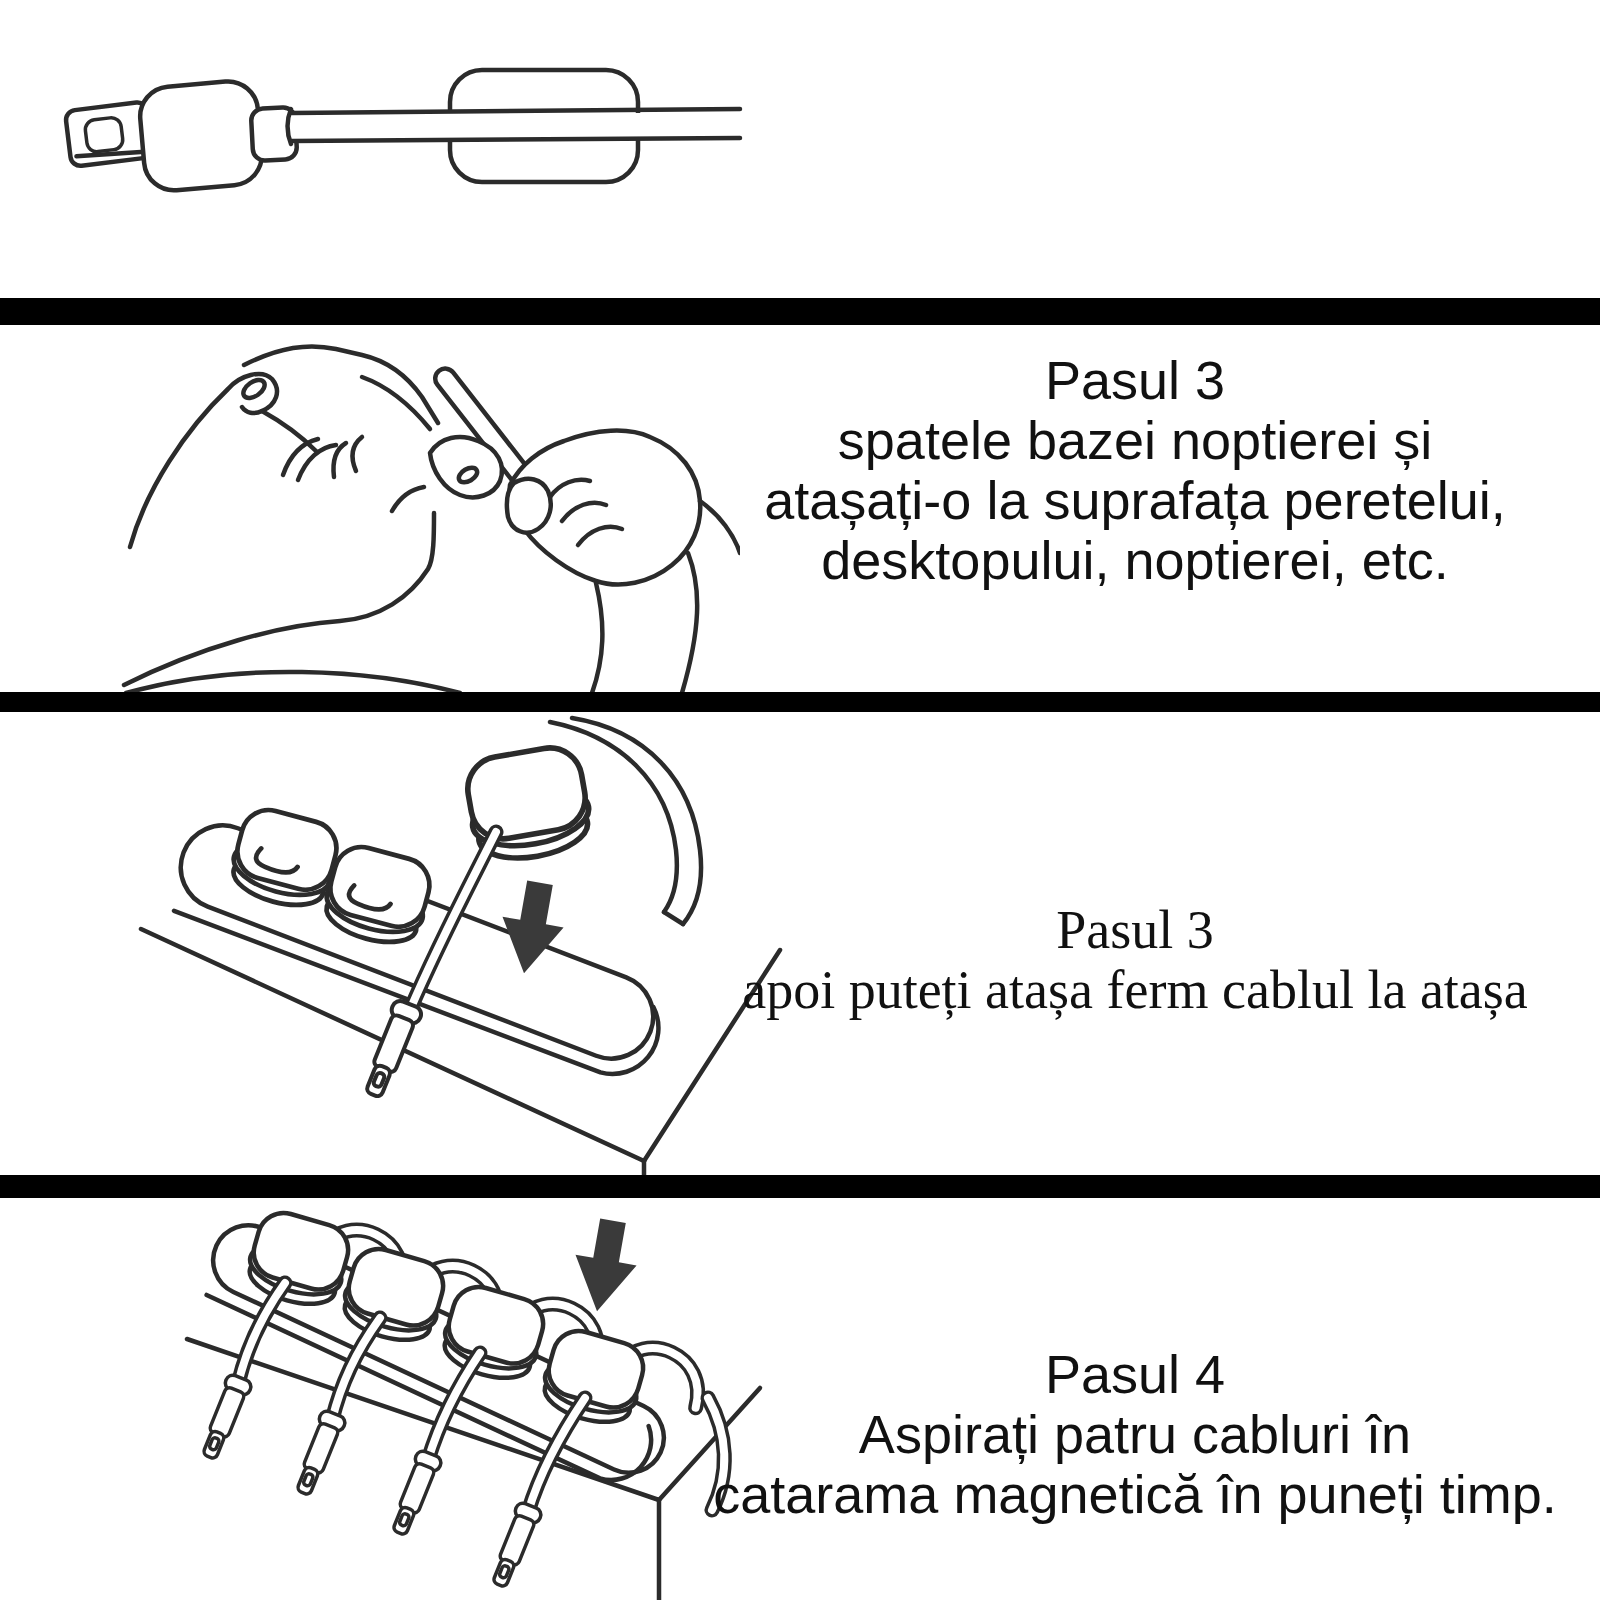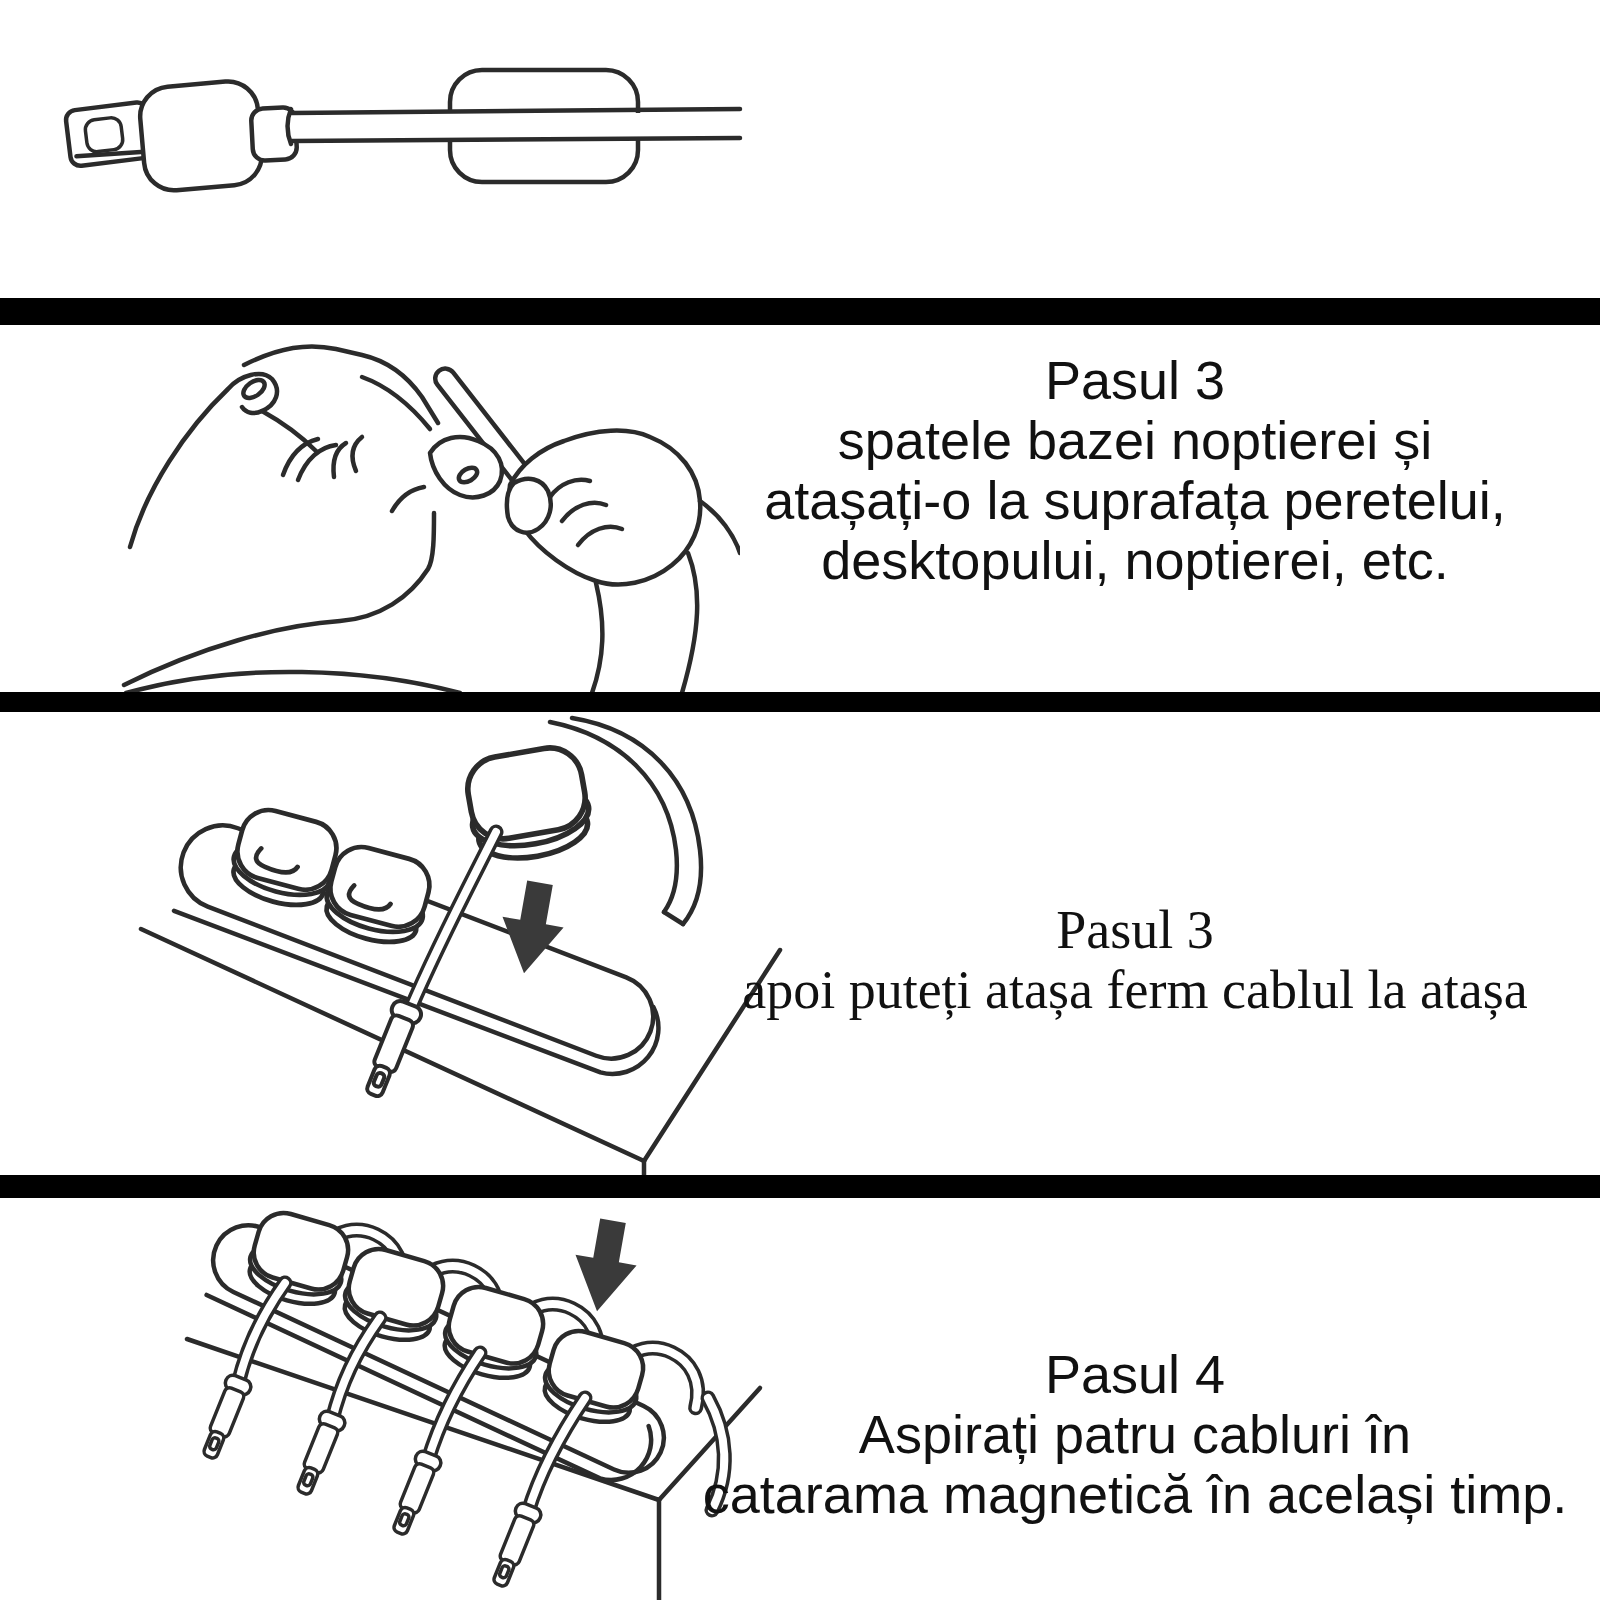--- a/index.html
+++ b/index.html
@@ -246,15 +246,15 @@
       <g transform="translate(466,320) rotate(22)">
           <use href="#plug"></use>
         </g>
     </g>
 
     <use href="#down-arrow" class="arrow" transform="translate(545,68) rotate(10)"></use>
   </svg>
   <div id="text4" class="step-text">
     <div>Pasul 4</div>
     <div>Aspirați patru cabluri în</div>
-    <div>catarama magnetică în același timp.</div>
+    <div>catarama magnetică în puneți timp.</div>
   </div>
 </div>
 
 </body></html>

